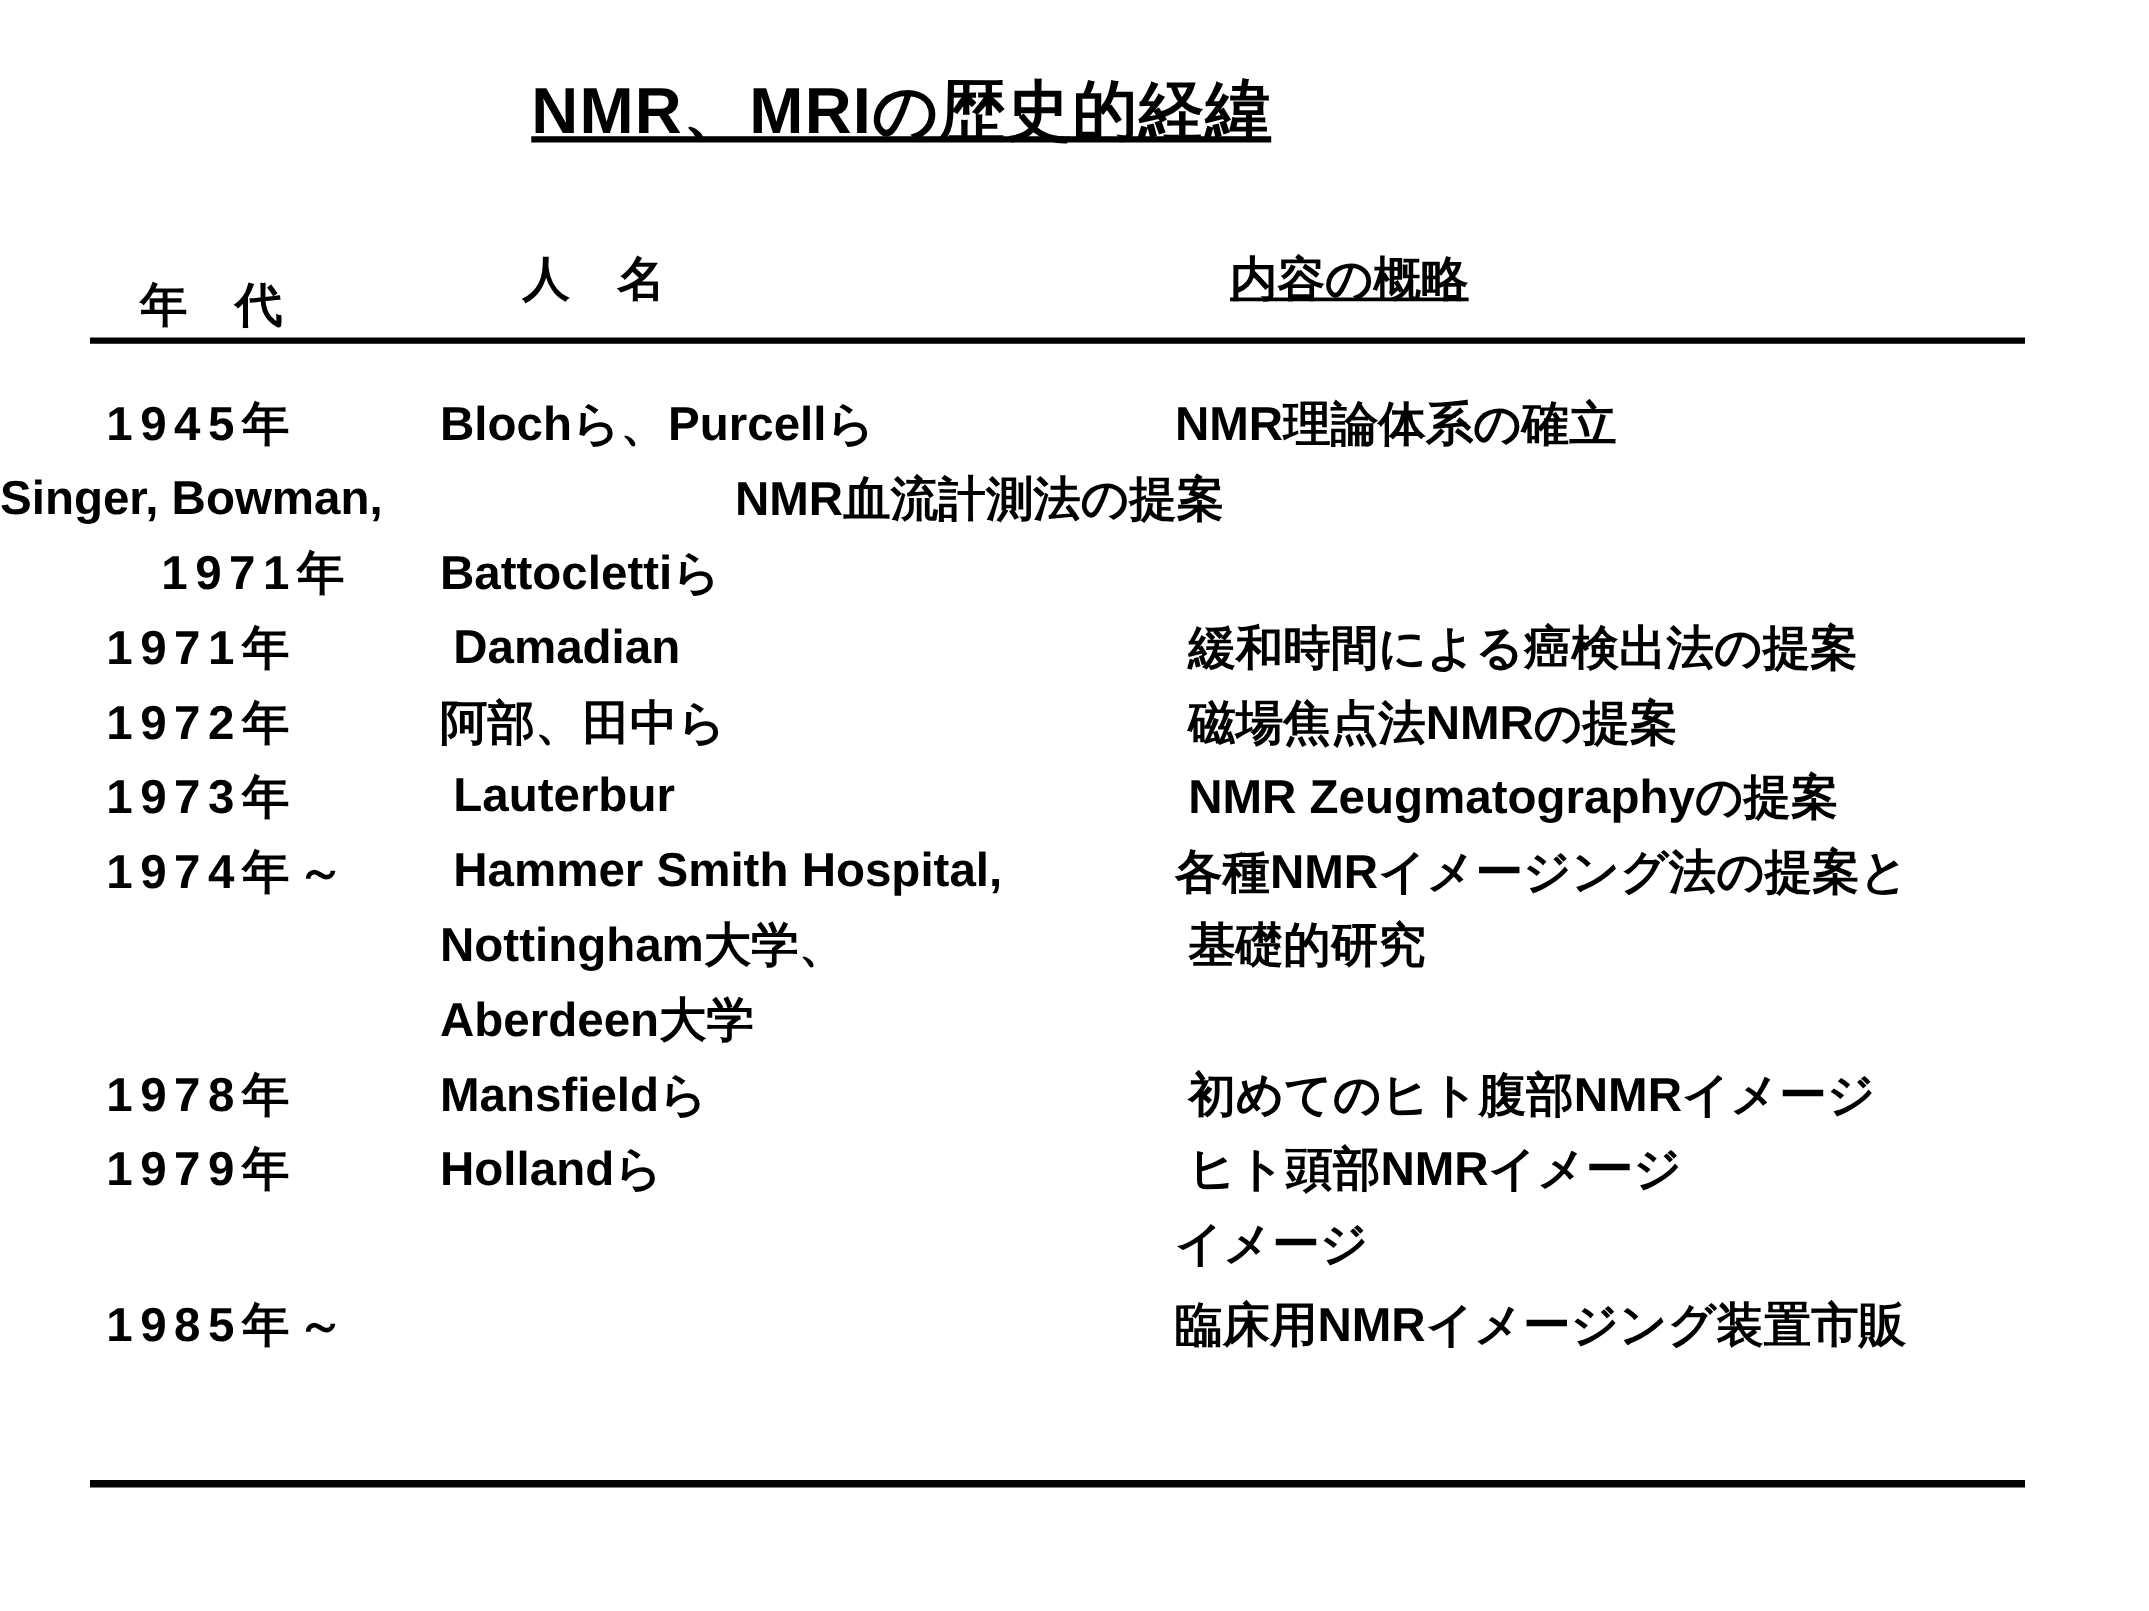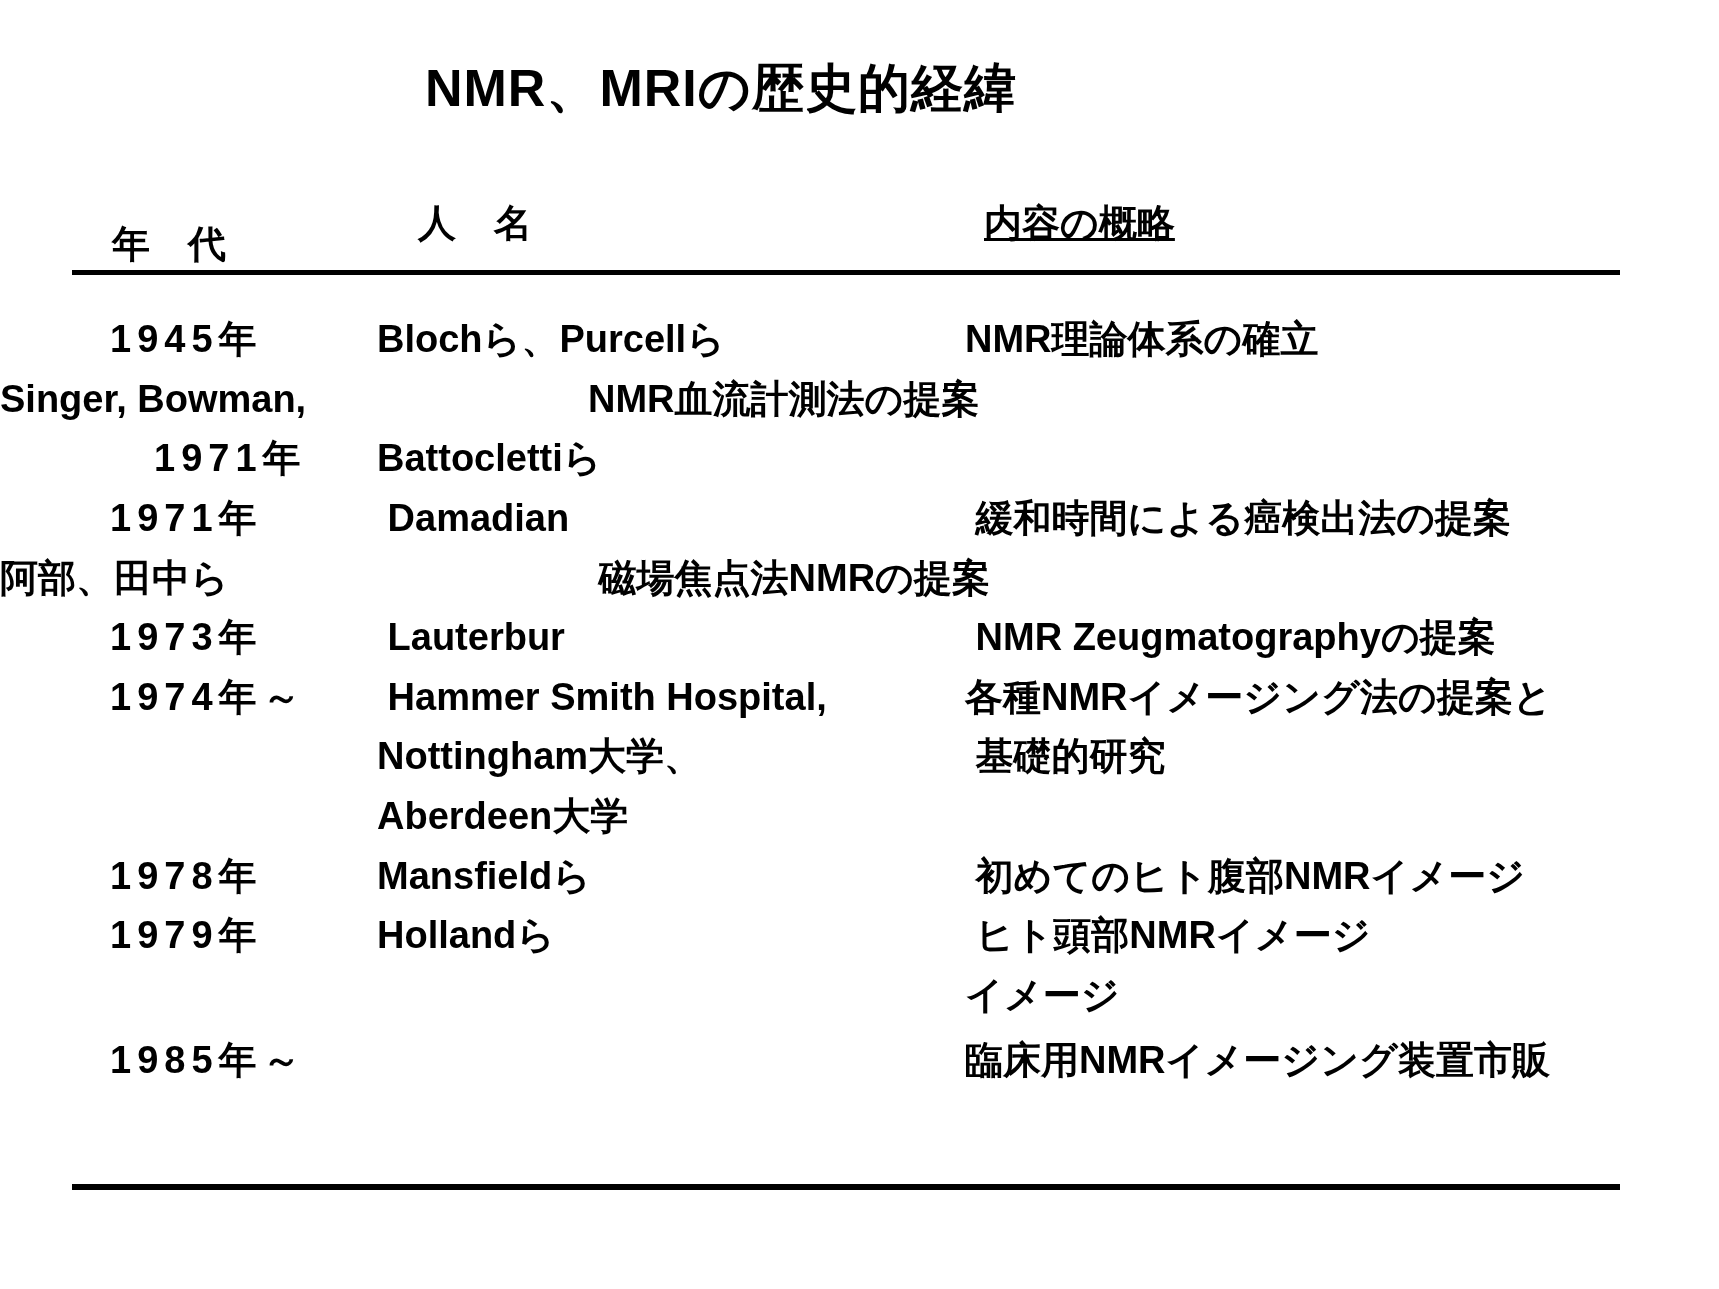--- a/index.html
+++ b/index.html
@@ -16,20 +16,21 @@
     color: #000000;
     overflow: hidden;
   }
   .page-title {
     position: absolute;
     left: 425px;
     top: 54px;
     font-size: 52px;
     letter-spacing: 1px;
     white-space: pre;
+    text-decoration: underline;
   }
   .col-header {
     position: absolute;
     top: 198px;
     font-size: 38px;
     white-space: pre;
   }
   .col-header.year  { left: 112px; margin-top: 21px; }
   .col-header.name  { left: 418px; }
   .col-header.desc  { left: 984px; text-decoration: underline; }
@@ -49,21 +50,21 @@
   }
   .trow {
     display: flex;
     align-items: center;
     height: 59.6px;
     font-size: 38px;
   }
   .trow.last { margin-top: 6px; }
   .cell { white-space: pre; }
   .cell.year {
-    padding-left: 110px;
+    padding-left: 85px;
     width: 267px;
     box-sizing: content-box;
     letter-spacing: 6px;
     flex: 0 0 auto;
   }
   .cell.name {
     width: 588px;
     flex: 0 0 auto;
   }
   .cell.desc { flex: 1 1 auto; }
@@ -93,20 +94,21 @@
     <span class="cell year">　1971年</span>
     <span class="cell name">Battoclettiら</span>
     <span class="cell desc"></span>
   </div>
   <div class="trow">
     <span class="cell year">1971年</span>
     <span class="cell name"> Damadian</span>
     <span class="cell desc"> 緩和時間による癌検出法の提案</span>
   </div>
   <div class="trow">
+    <span class="cell year">1972年</span>
     <span class="cell name">阿部、田中ら</span>
     <span class="cell desc"> 磁場焦点法NMRの提案</span>
   </div>
   <div class="trow">
     <span class="cell year">1973年</span>
     <span class="cell name"> Lauterbur</span>
     <span class="cell desc"> NMR Zeugmatographyの提案</span>
   </div>
   <div class="trow">
     <span class="cell year">1974年～</span>

